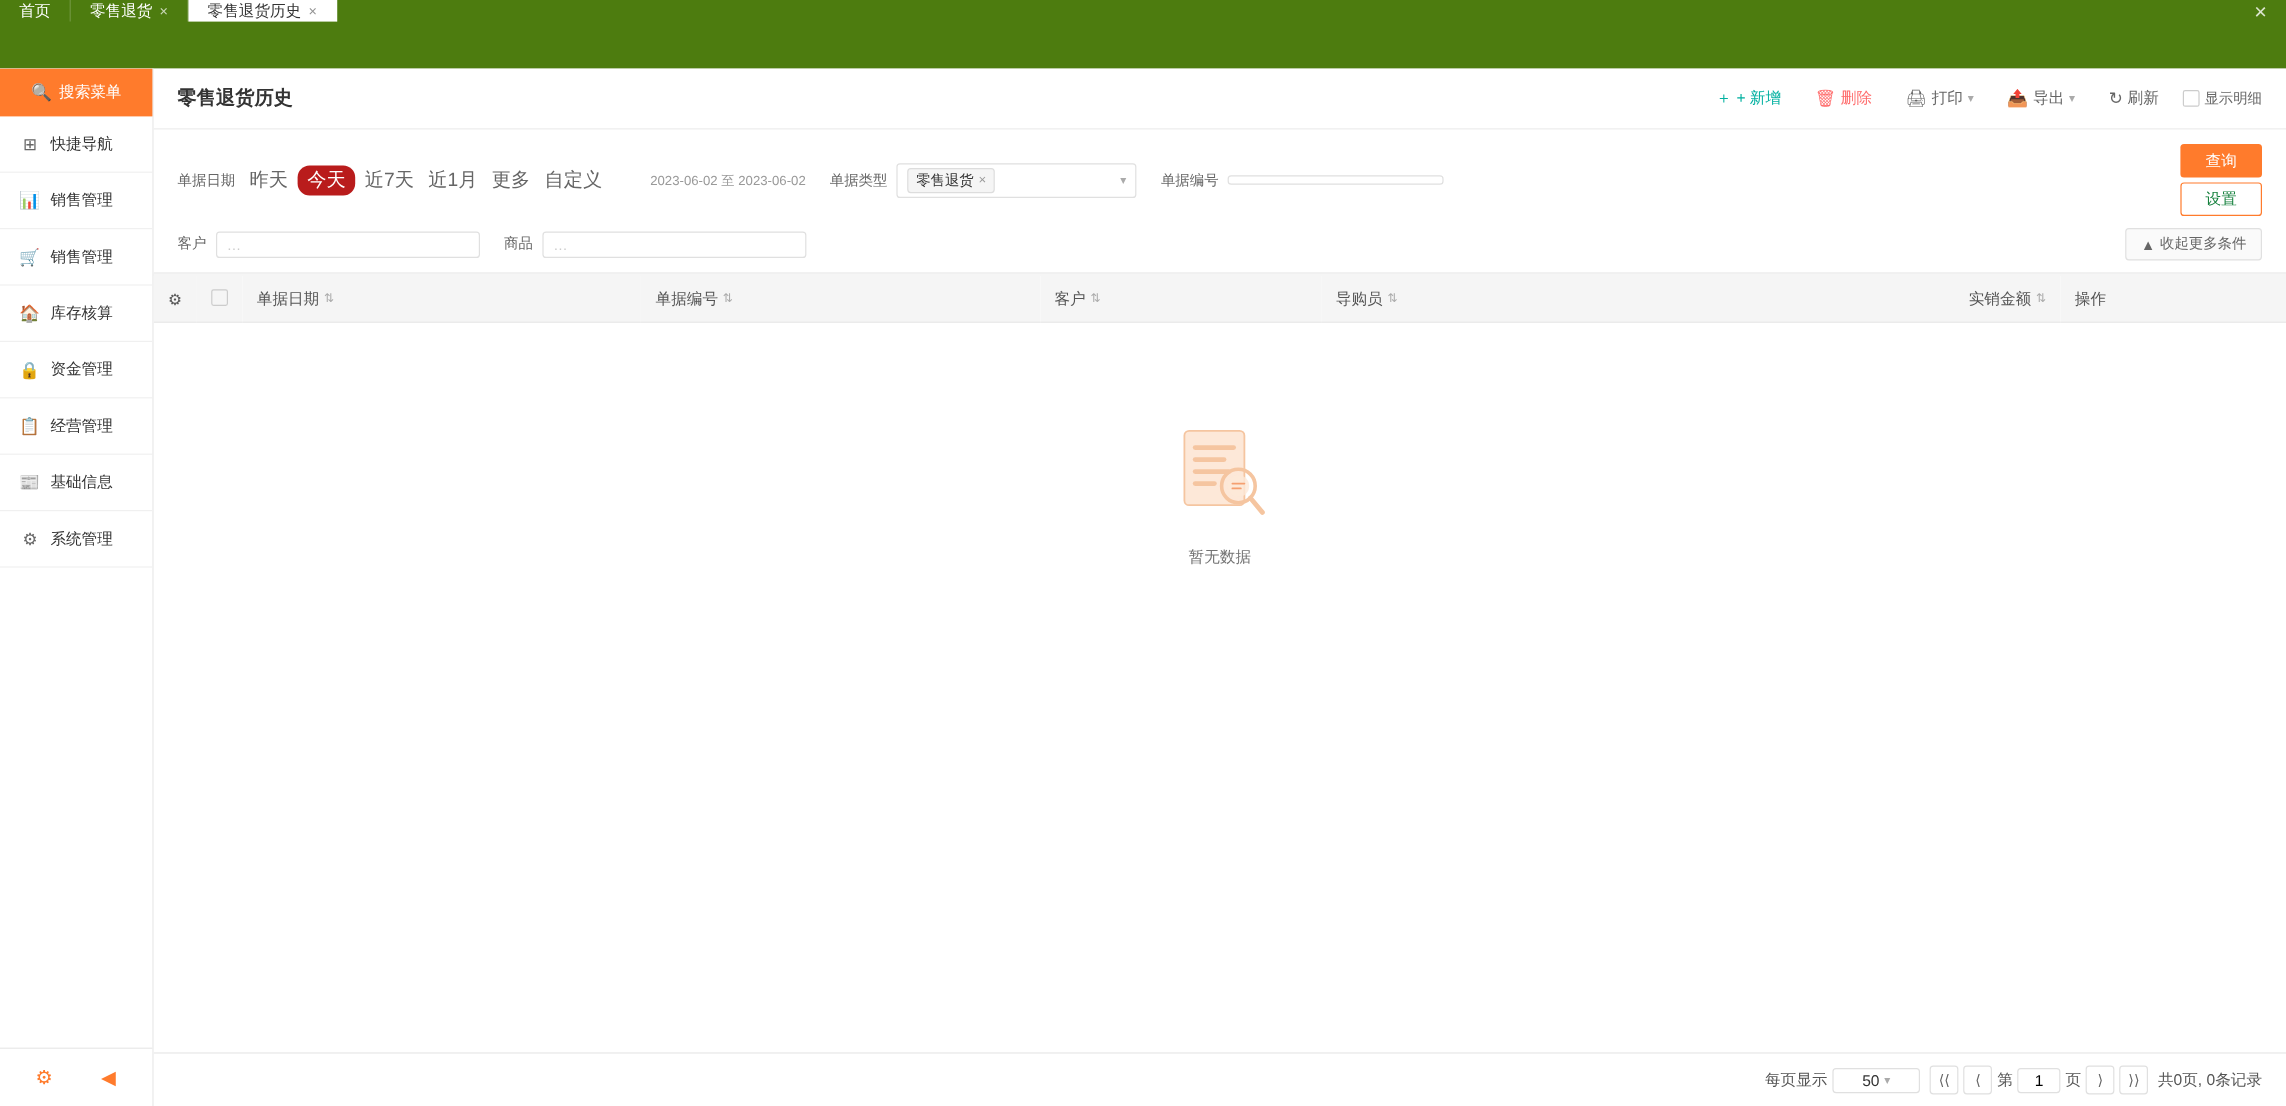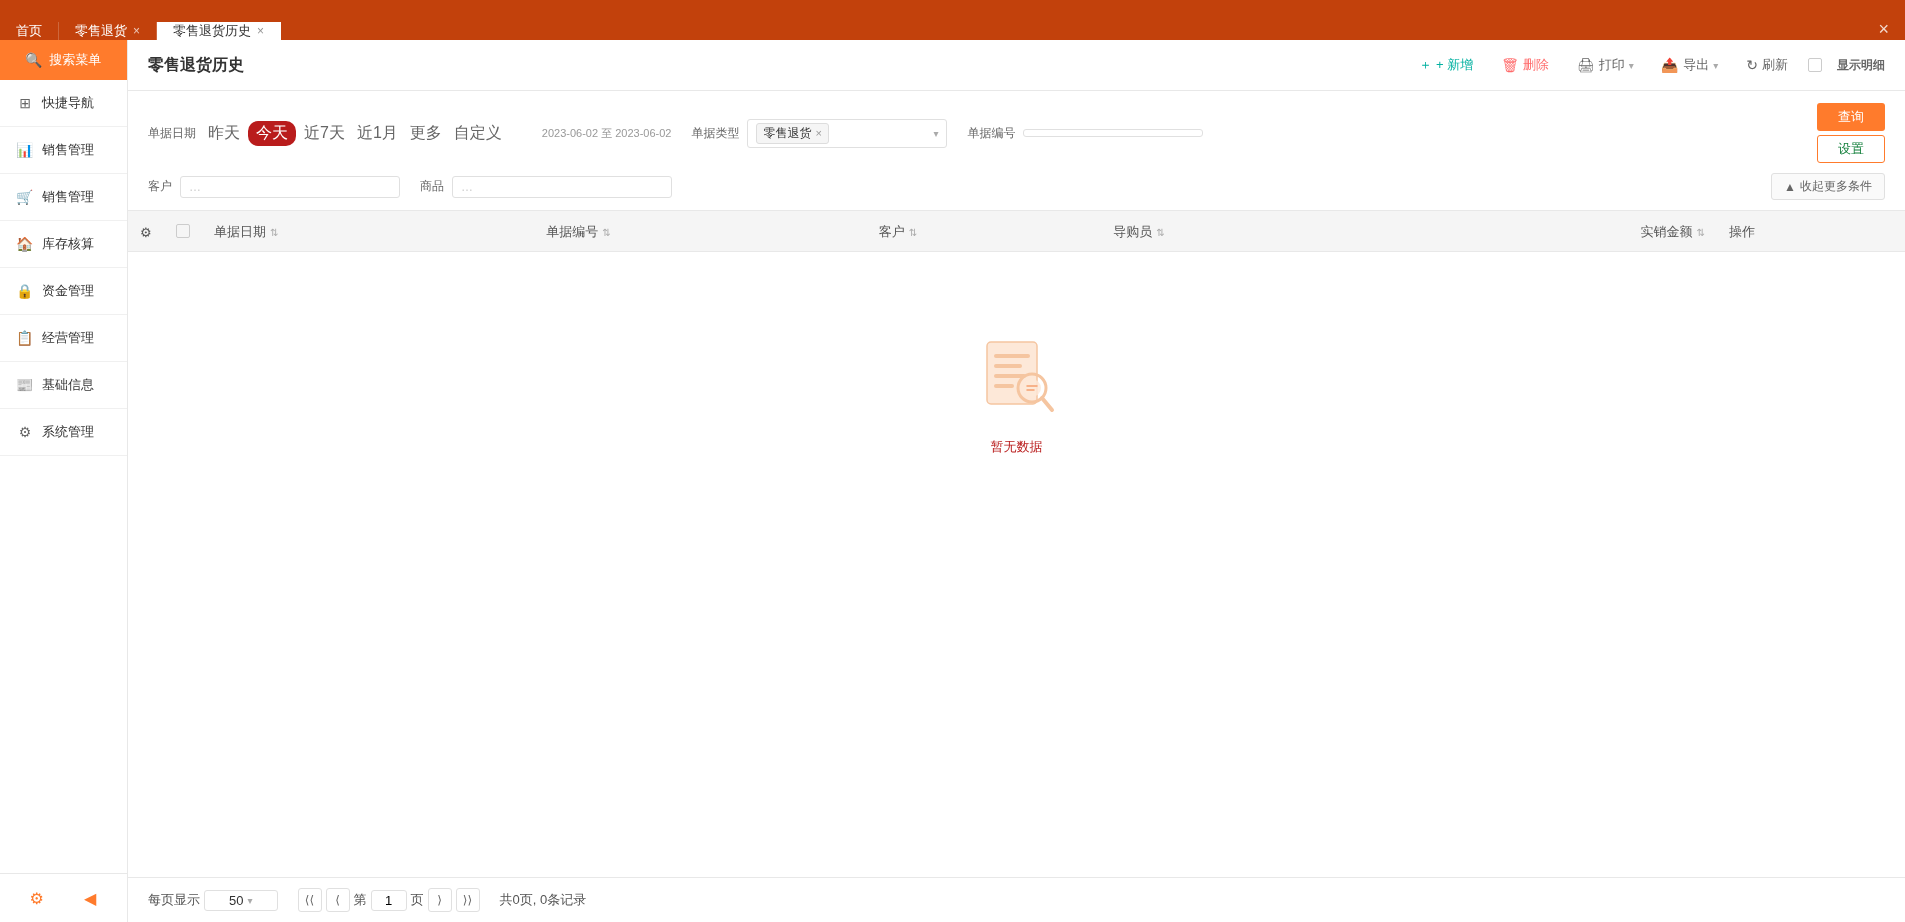--- a/index.html
+++ b/index.html
@@ -1,23 +1,23 @@
 <!DOCTYPE html>
 <html><head>
   <meta charset="utf-8">
   <style>
     * { box-sizing: border-box; margin: 0; padding: 0; font-family: 'Microsoft YaHei', Arial, sans-serif; }
     body { width: 1905px; height: 922px; overflow: hidden; background: #f5f5f5; display: flex; flex-direction: column; }
 
     
     .top-bar {
-      background: #c2410c;
-      height: 40px;
-      display: flex;
-      align-items: flex-end;
+      background: #4d7c0f;
+      height: 57px;
+      display: flex;
+      align-items: flex-start;
       flex-shrink: 0;
     }
     .top-bar-tabs {
       display: flex;
       align-items: stretch;
       flex: 1;
     }
     .tab-item {
       display: flex;
       align-items: center;
@@ -161,25 +161,24 @@
       border-radius: 3px;
     }
     .btn-new { color: #00b0a0; }
     .btn-delete { color: #ff6b6b; }
     .btn-print { color: #666; }
     .btn-export { color: #666; }
     .btn-refresh { color: #666; }
     .show-detail-checkbox {
       display: flex;
       align-items: center;
-      gap: 15px;
+      gap: 4px;
       font-size: 12px;
       color: #666;
       cursor: pointer;
-      font-weight: bold;
     }
 
     
     .filter-area {
       background: #fff;
       padding: 12px 20px 0;
       border-bottom: 1px solid #e8e8e8;
       flex-shrink: 0;
     }
     .filter-row {
@@ -345,31 +344,32 @@
     .empty-state {
       display: flex;
       flex-direction: column;
       align-items: center;
       justify-content: center;
       padding: 80px 0;
       gap: 16px;
     }
     .empty-text {
       font-size: 13px;
-      color: #b91c1c;
+      color: #737373;
     }
 
     
     .pagination-bar {
       background: #fff;
       border-top: 1px solid #e8e8e8;
       padding: 10px 20px;
       display: flex;
       align-items: center;
-      gap: 20px;
+      justify-content: flex-end;
+      gap: 8px;
       font-size: 13px;
       color: #555;
       flex-shrink: 0;
     }
     .page-size-select {
       display: flex;
       align-items: center;
       gap: 4px;
     }
     .page-size-box {

